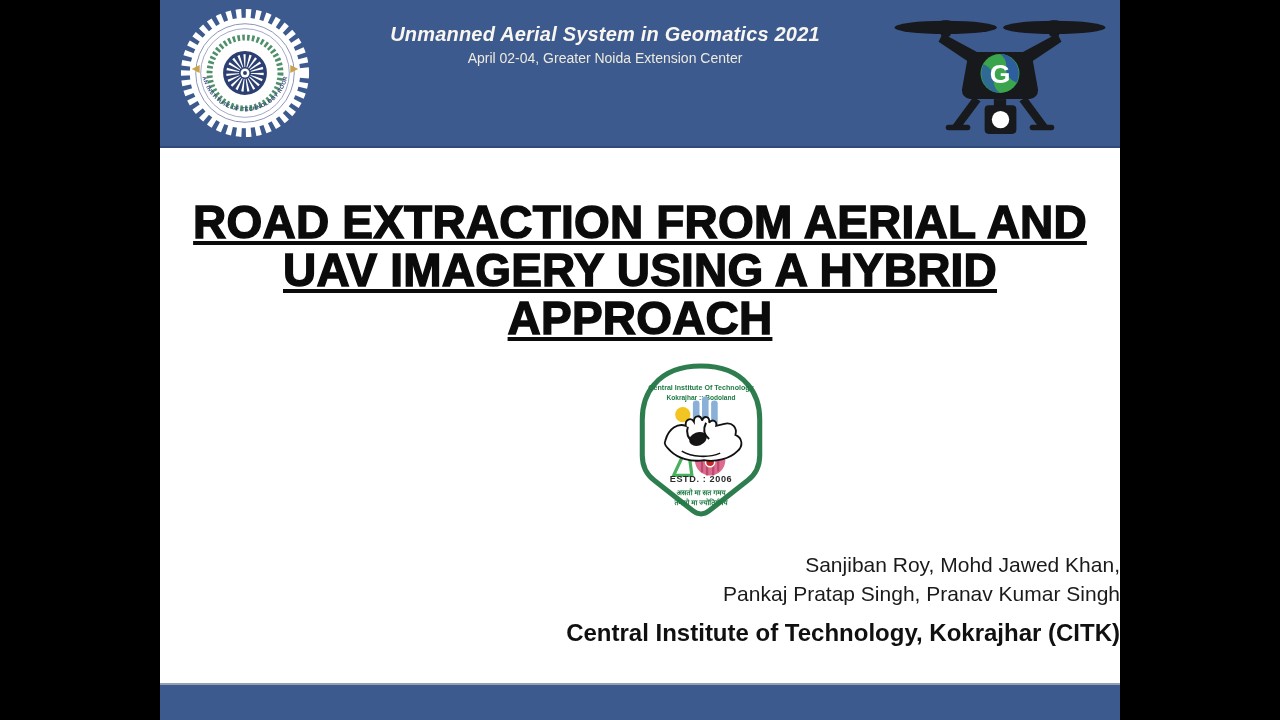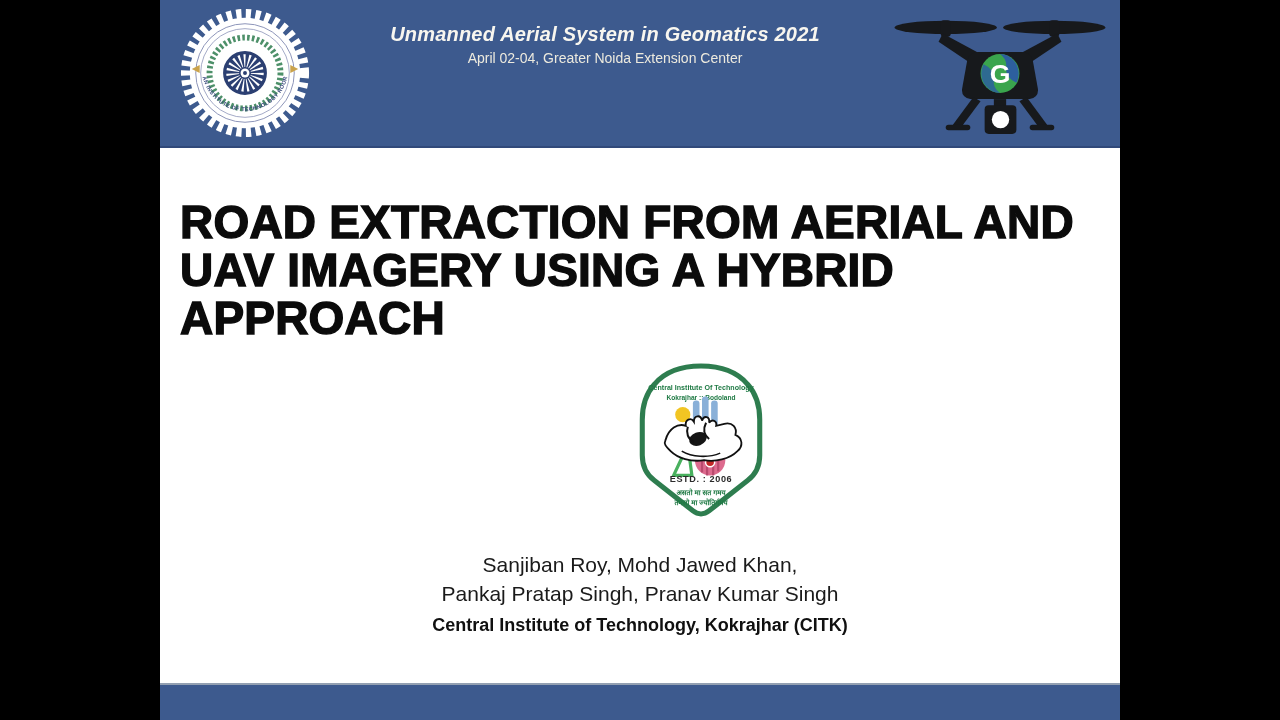--- a/index.html
+++ b/index.html
@@ -41,34 +41,35 @@
   .banner-text{flex:1;text-align:center;color:var(--c-btext);padding-top:24px;line-height:1;}
   .b-line1{font-size:19px;margin-bottom:7px;}
   .b-line2{font-size:20px;font-weight:bold;color:var(--c-btext-bold);margin-bottom:7px;letter-spacing:.2px;font-style:italic;}
   .b-line3{font-size:14px;margin-bottom:5px;}
   .b-line4{font-size:19px;}
   .banner-drone{width:240px;display:flex;align-items:center;justify-content:center;}
 
   
   .title{
     position:absolute;top:198px;left:20px;width:920px;
-    text-align:left;color:var(--c-title);
+    text-align:center;color:var(--c-title);
     font-size:46px;font-weight:900;line-height:48px;
     -webkit-text-stroke:1.4px var(--c-title);
     letter-spacing:0.2px;
+    text-decoration:underline;
   }
   .title span{display:block;}
 
   
   .citk{position:absolute;top:362px;left:0;width:1081px;display:flex;justify-content:center;}
 
   
-  .authors{position:absolute;top:550px;left:0;width:960px;text-align:center;color:var(--c-text);}
+  .authors{position:absolute;top:550px;left:0;width:960px;text-align:right;color:var(--c-text);}
   .a-line{font-size:21px;line-height:29px;}
-  .a-affil{font-size:18px;font-weight:bold;line-height:30px;margin-top:2px;color:#101010;}
+  .a-affil{font-size:24px;font-weight:bold;line-height:30px;margin-top:10px;color:#101010;}
 
   
   .footer{
     position:absolute;bottom:0;left:0;width:960px;height:37px;
     background:var(--c-banner);
     border-top:2px solid var(--c-footer-line);
   }
 
   svg text{font-family:"Liberation Sans", sans-serif;}
 </style>

